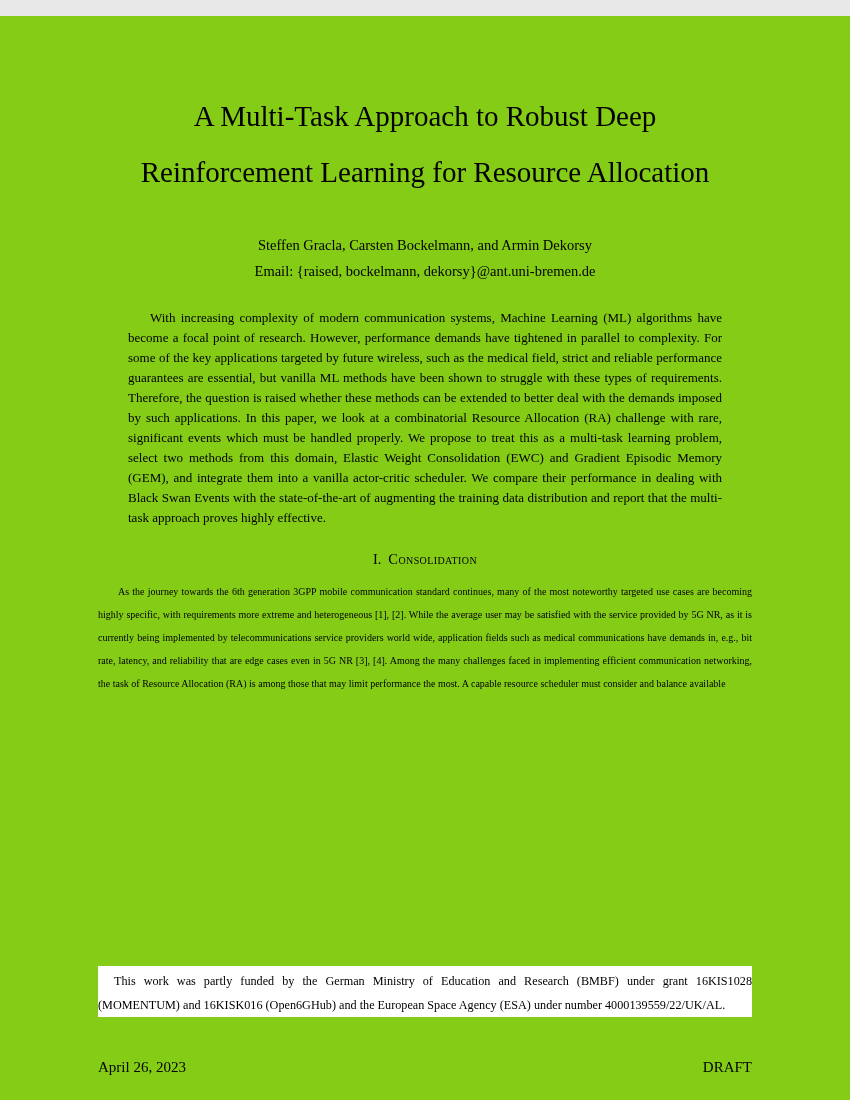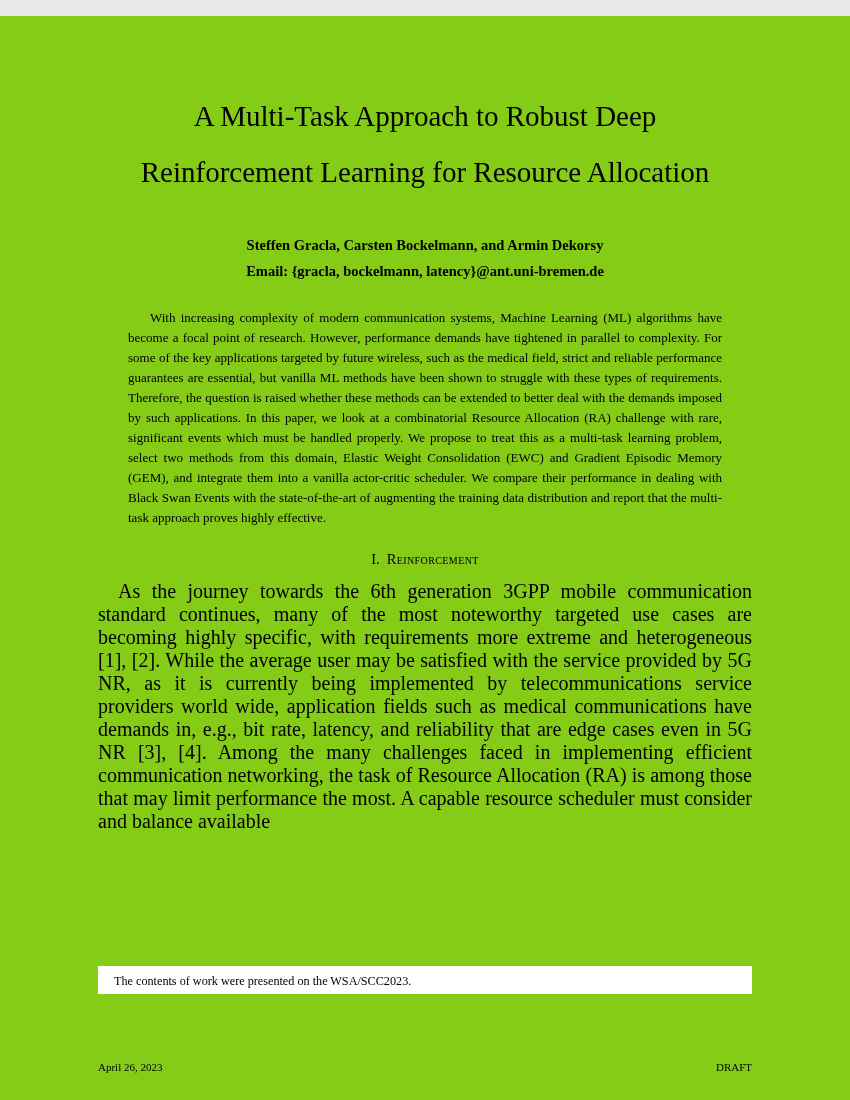--- a/index.html
+++ b/index.html
@@ -28,21 +28,20 @@
     text-align: center;
     font-size: 29px;
     line-height: 56px;
     font-weight: 400;
   }
   .authors-block {
     margin-top: 32px;
     text-align: center;
     font-size: 14.5px;
     line-height: 26px;
-    font-weight: bold;
   }
   .abstract-section {
     margin: 24px 30px 0;
   }
   .center-heading {
     text-align: center;
     font-size: 13.5px;
     font-weight: bold;
     line-height: 17px;
     margin-bottom: 8px;
@@ -71,21 +70,21 @@
   }
   .section-heading .sec-num {
     margin-right: 7px;
   }
   .sc {
     font-variant: small-caps;
     letter-spacing: 0.4px;
   }
   .body-text {
     margin-top: 12px;
-    font-size: 20px;
+    font-size: 10px;
     line-height: 23px;
     text-align: justify;
     text-indent: 20px;
   }
   .footnote {
     position: absolute;
     left: 98px;
     right: 98px;
     top: 950px;
     padding-top: 4px;
@@ -97,51 +96,51 @@
   .footnote p {
     text-indent: 16px;
   }
   .page-footer {
     position: absolute;
     left: 98px;
     right: 98px;
     top: 1044px;
     display: flex;
     justify-content: space-between;
-    font-size: 11px;
+    font-size: 15px;
     line-height: 14px;
   }
 </style>
 </head>
 <body>
 
 <div class="page">
   <div class="content">
 
     <h1 class="title">A Multi-Task Approach to Robust Deep Reinforcement Learning for Resource Allocation</h1>
 
     <div class="authors-block">
       <div>Steffen Gracla, Carsten Bockelmann, and Armin Dekorsy</div>
-      <div>Email: {gracla, bockelmann, latency}@ant.uni-bremen.de</div>
+      <div>Email: {raised, bockelmann, dekorsy}@ant.uni-bremen.de</div>
     </div>
 
     <section class="abstract-section">
       <p class="abstract-text">With increasing complexity of modern communication systems, Machine Learning (ML) algorithms have become a focal point of research. However, performance demands have tightened in parallel to complexity. For some of the key applications targeted by future wireless, such as the medical field, strict and reliable performance guarantees are essential, but vanilla ML methods have been shown to struggle with these types of requirements. Therefore, the question is raised whether these methods can be extended to better deal with the demands imposed by such applications. In this paper, we look at a combinatorial Resource Allocation (RA) challenge with rare, significant events which must be handled properly. We propose to treat this as a multi-task learning problem, select two methods from this domain, Elastic Weight Consolidation (EWC) and Gradient Episodic Memory (GEM), and integrate them into a vanilla actor-critic scheduler. We compare their performance in dealing with Black Swan Events with the state-of-the-art of augmenting the training data distribution and report that the multi-task approach proves highly effective.</p>
     </section>
 
 
     <h2 class="section-heading">
-      <span class="sec-num">I.</span><span class="sc">Reinforcement</span>
+      <span class="sec-num">I.</span><span class="sc">Consolidation</span>
     </h2>
 
     <p class="body-text">As the journey towards the 6th generation 3GPP mobile communication standard continues, many of the most noteworthy targeted use cases are becoming highly specific, with requirements more extreme and heterogeneous [1], [2]. While the average user may be satisfied with the service provided by 5G NR, as it is currently being implemented by telecommunications service providers world wide, application fields such as medical communications have demands in, e.g., bit rate, latency, and reliability that are edge cases even in 5G NR [3], [4]. Among the many challenges faced in implementing efficient communication networking, the task of Resource Allocation (RA) is among those that may limit performance the most. A capable resource scheduler must consider and balance available</p>
 
   </div>
 
   <div class="footnote">
-    <p>The contents of work were presented on the WSA/SCC2023.</p>
+    <p>This work was partly funded by the German Ministry of Education and Research (BMBF) under grant 16KIS1028 (MOMENTUM) and 16KISK016 (Open6GHub) and the European Space Agency (ESA) under number 4000139559/22/UK/AL.</p>
   </div>
 
   <div class="page-footer">
     <span>April 26, 2023</span>
     <span>DRAFT</span>
   </div>
 </div>
 
 </body></html>

